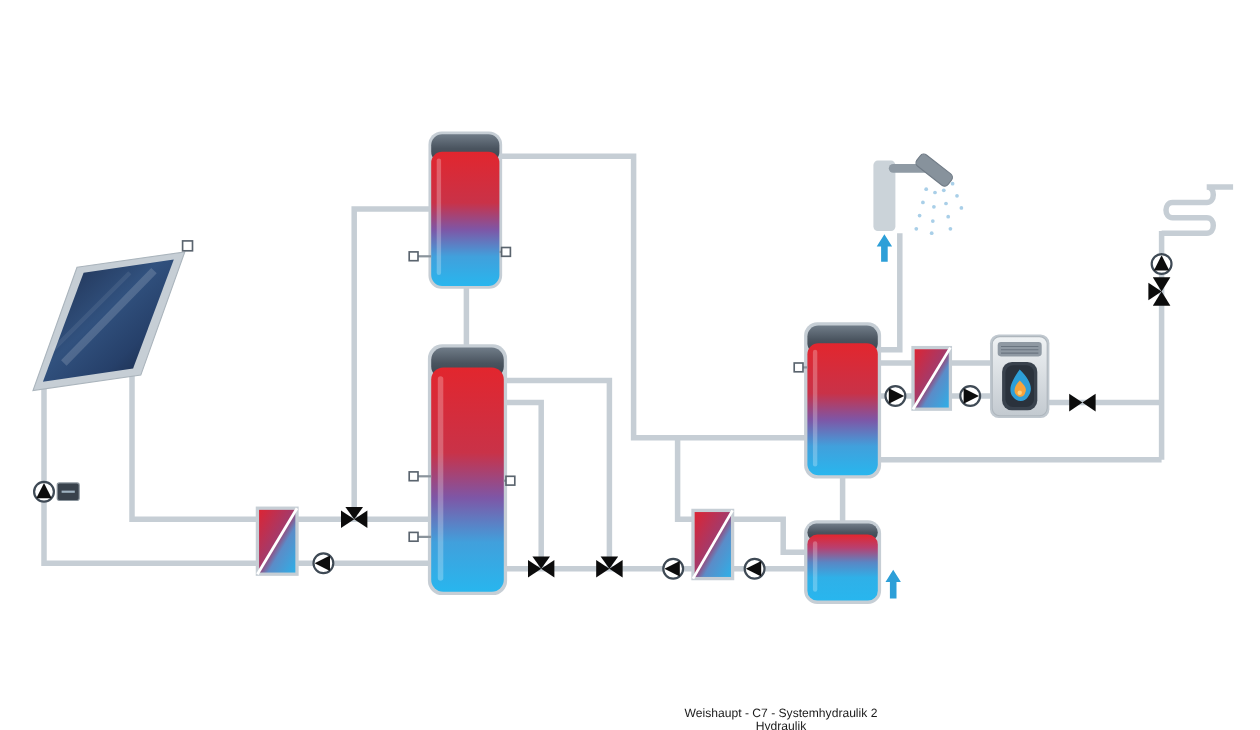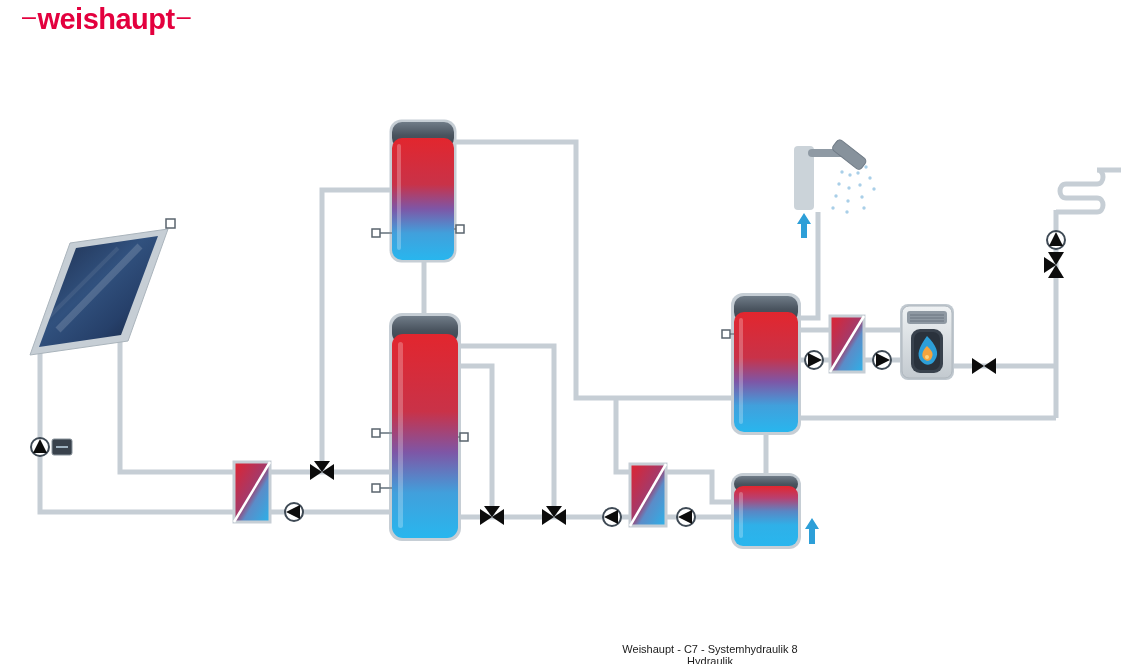--- a/index.html
+++ b/index.html
@@ -247,20 +247,19 @@
         <rect class="sensor" x="372" y="429" width="8" height="8"></rect>
       <line class="stub" x1="380" y1="488" x2="392" y2="488"></line>
         <rect class="sensor" x="372" y="484" width="8" height="8"></rect>
       <line class="stub" x1="458" y1="437" x2="462" y2="437"></line>
         <rect class="sensor" x="460" y="433" width="8" height="8"></rect>
       <line class="stub" x1="730" y1="334" x2="734" y2="334"></line>
         <rect class="sensor" x="722" y="330" width="8" height="8"></rect>
     </g>
   </svg>
 
-  <div class="logo"><span class="dash">–</span><span>weishaupt</span><span class="dash">–</span></div>
 
   <div class="caption">
-    <div>Weishaupt - C7 - Systemhydraulik 8</div>
+    <div>Weishaupt - C7 - Systemhydraulik 2</div>
     <div>Hydraulik</div>
   </div>
 
 </div>
 
 </body></html>

